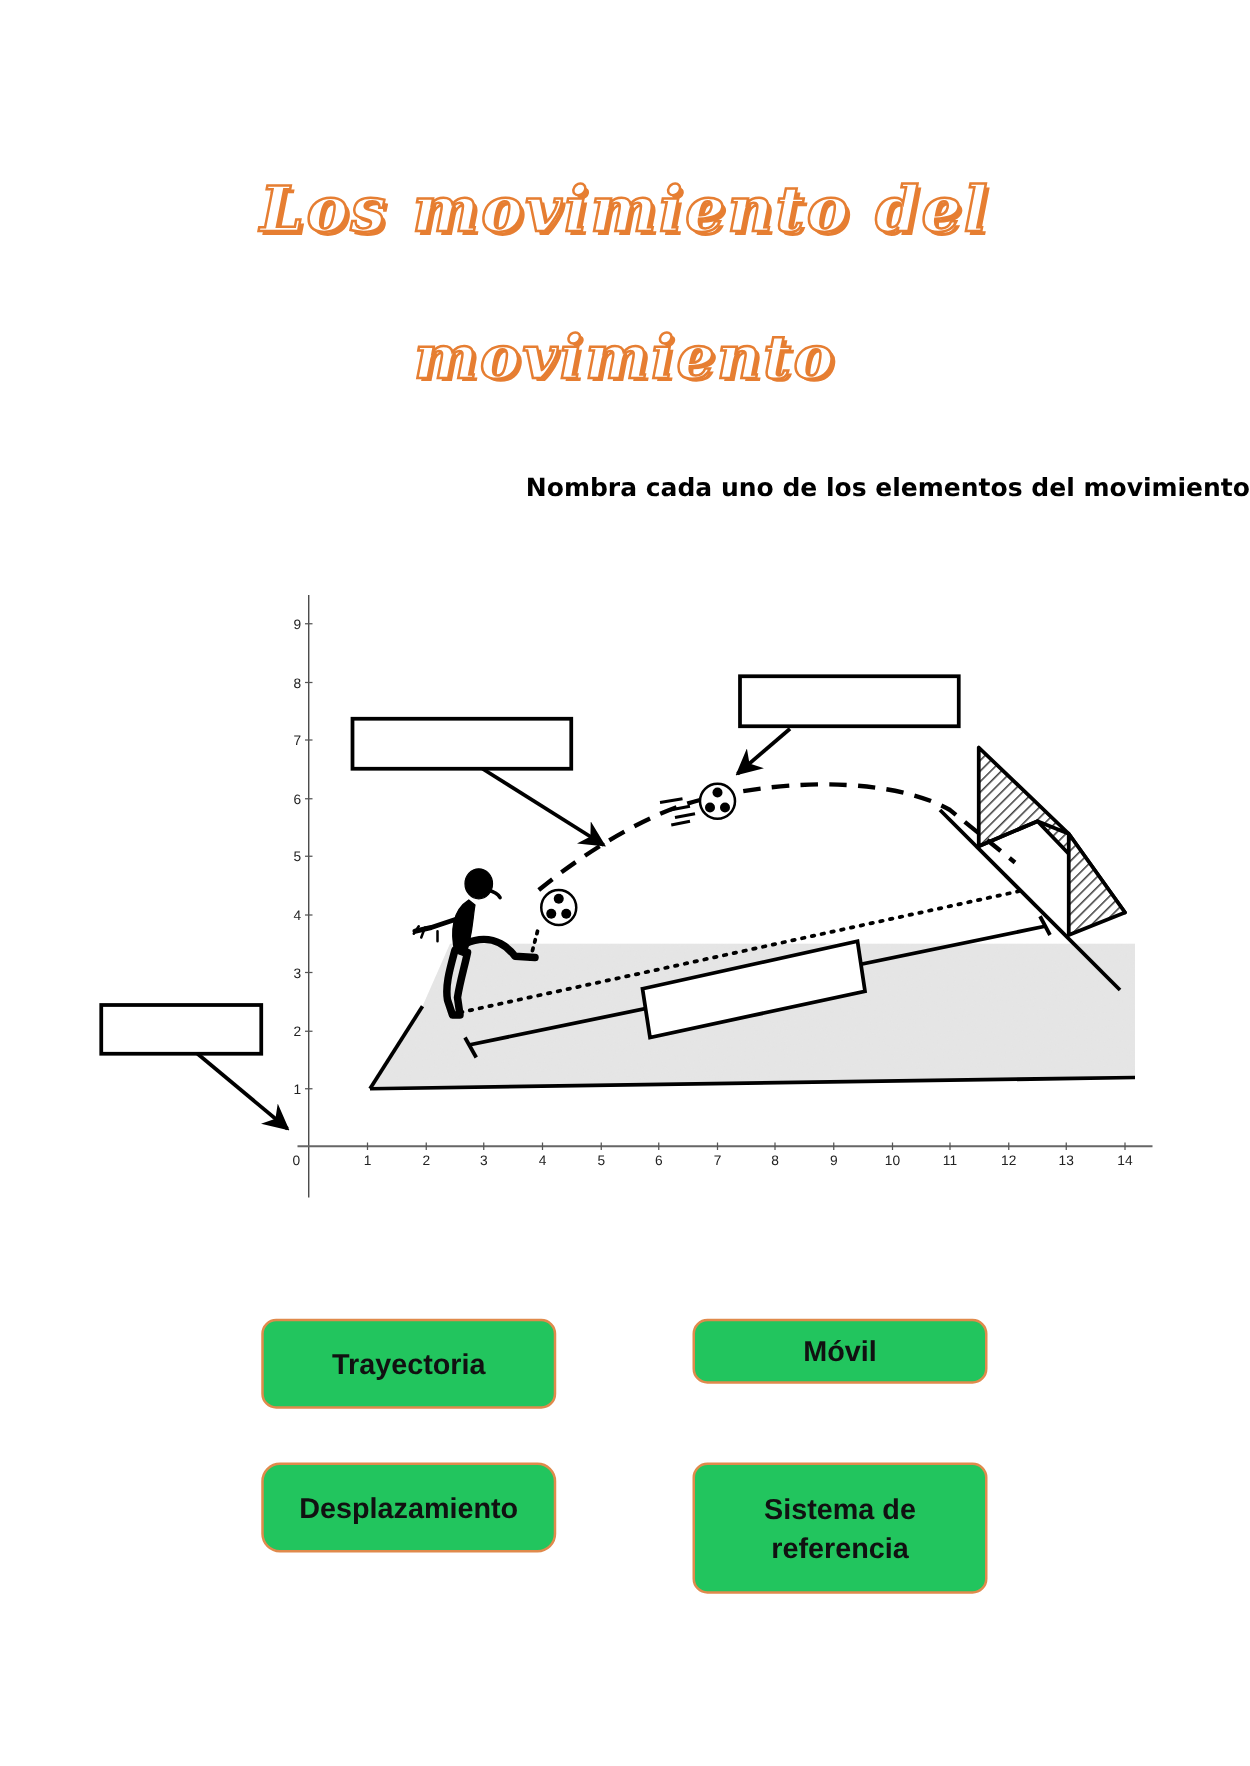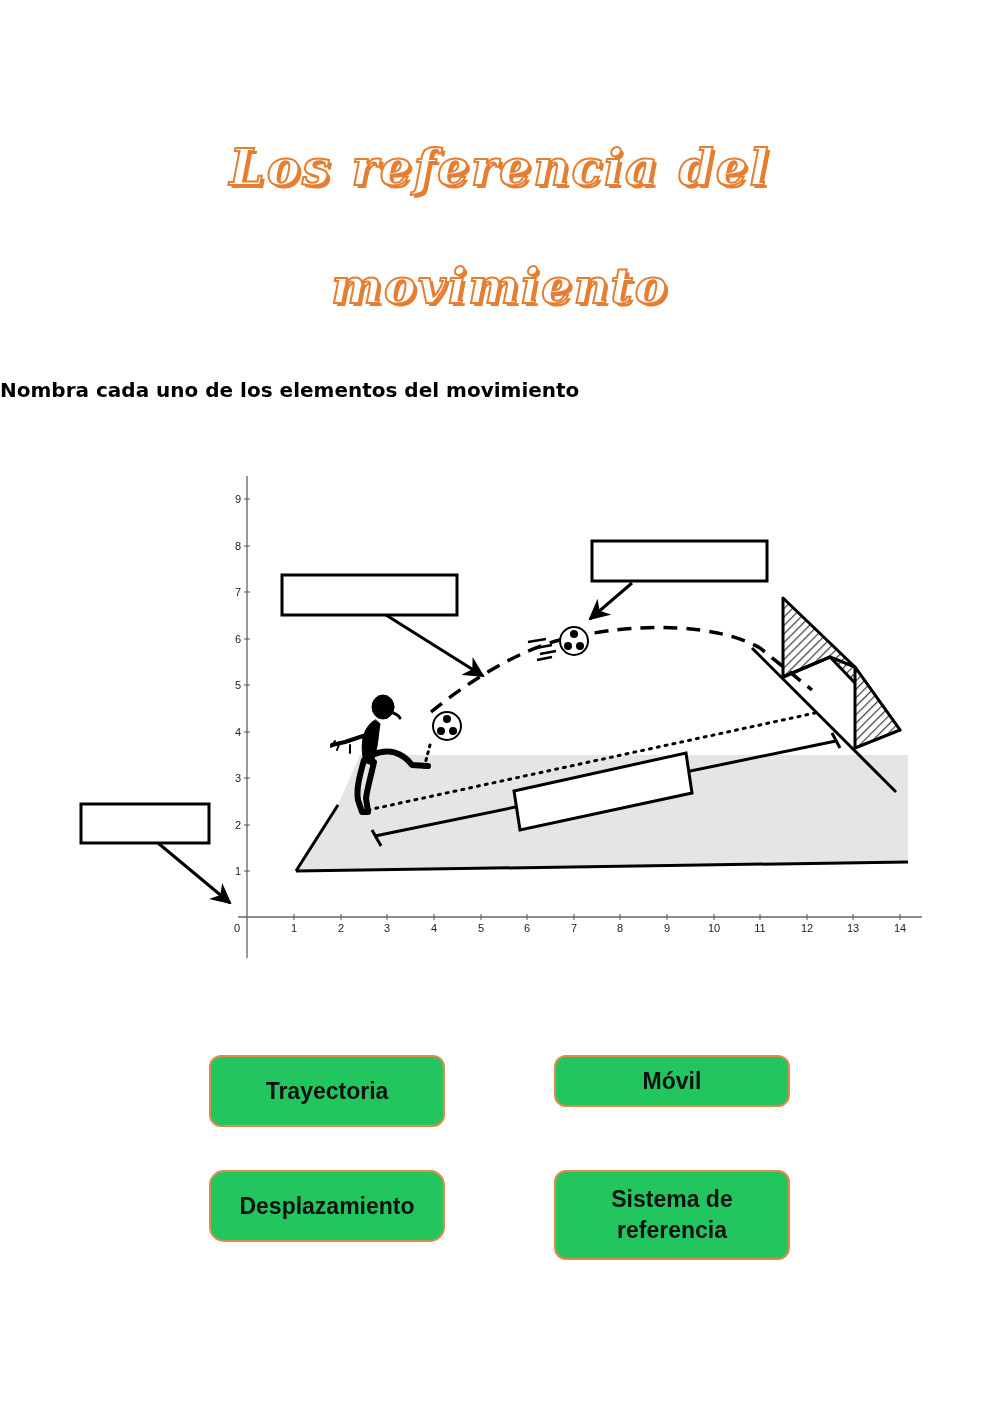--- a/index.html
+++ b/index.html
@@ -1,30 +1,30 @@
 <!DOCTYPE html>
 <html><head>
 <meta charset="utf-8">
 <style>
   html,body{margin:0;padding:0;background:#fff;}
   body{width:1000px;height:1413px;position:relative;overflow:hidden;font-family:"DejaVu Sans",sans-serif;}
   .title-line{position:absolute;left:0;width:1000px;text-align:center;font-family:"DejaVu Serif",serif;font-style:italic;font-weight:bold;color:#fff;
     -webkit-text-stroke:2px #e67e32;text-shadow:3px 3px 0 #e67e32;letter-spacing:2px;}
   #t1{top:138px;font-size:50px;}
   #t2{top:258px;font-size:48px;}
-  .instruction{position:absolute;top:378px;left:0;width:1000px;text-align:left;font-size:20px;font-weight:bold;color:#000;font-family:"DejaVu Sans",sans-serif;}
+  .instruction{position:absolute;top:378px;left:0;width:1000px;text-align:right;font-size:20px;font-weight:bold;color:#000;font-family:"DejaVu Sans",sans-serif;}
   svg.diagram{position:absolute;left:0;top:0;}
   .tick-label{font-family:"Liberation Sans",sans-serif;font-size:11px;fill:#222;}
   .word-card{position:absolute;width:236px;border:2px solid #e08a4c;border-radius:12px;background:#22c55e;display:flex;align-items:center;justify-content:center;text-align:center;
     font-family:"Liberation Sans",sans-serif;font-weight:bold;font-size:23px;color:#111;line-height:31px;box-sizing:border-box;cursor:grab;}
 </style>
 </head>
 <body>
 
-<div id="t1" class="title-line">Los referencia del</div>
+<div id="t1" class="title-line">Los movimiento del</div>
 <div id="t2" class="title-line">movimiento</div>
 <div class="instruction">Nombra cada uno de los elementos del movimiento</div>
 
 <svg class="diagram" width="1000" height="1000" viewBox="0 0 1000 1000">
   <defs>
     <pattern id="hatch" width="6" height="6" patternUnits="userSpaceOnUse" patternTransform="rotate(45)">
       <rect width="6" height="6" fill="#fff"></rect>
       <line x1="0" y1="0" x2="0" y2="6" stroke="#444" stroke-width="2.5"></line>
     </pattern>
     <filter id="grain">
@@ -165,13 +165,13 @@
     <line x1="158" y1="843" x2="230" y2="903" stroke="#000" stroke-width="3" marker-end="url(#arrow)"></line>
   </g>
   <g>
     <polygon points="514,791 686,753 692,793 520,830" fill="#fff" stroke="#000" stroke-width="3"></polygon>
   </g>
 </svg>
 
 <div class="word-card" style="left:209px;top:1055px;height:72px;">Trayectoria</div>
 <div class="word-card" style="left:554px;top:1055px;height:52px;">Móvil</div>
 <div class="word-card" style="left:209px;top:1170px;height:72px;border-radius:15px;">Desplazamiento</div>
-<div class="word-card" style="left:554px;top:1170px;height:90px;padding:0 40px;">Sistema de referencia</div>
+<div class="word-card" style="left:554px;top:1170px;height:105px;padding:0 40px;">Sistema de referencia</div>
 
 </body></html>

